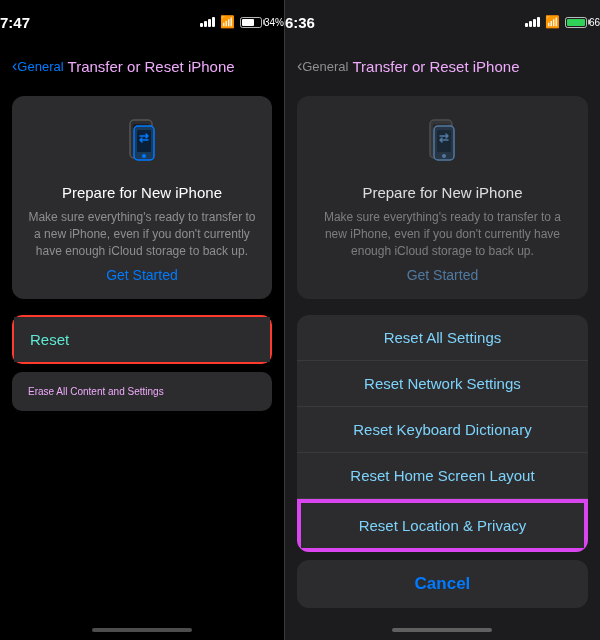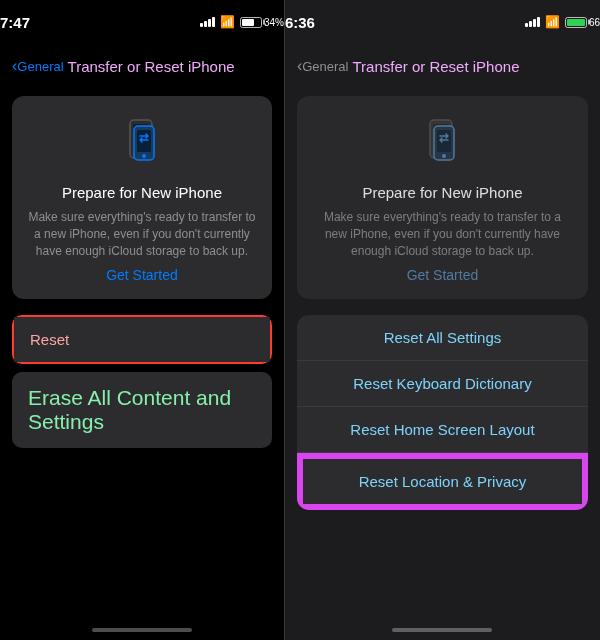--- a/index.html
+++ b/index.html
@@ -196,21 +196,21 @@
       cursor: pointer;
       position: relative;
     }
 
     .list-item:last-child {
       border-bottom: none;
     }
 
     .list-item-text {
       font-size: 15px;
-      color: #fca5a5;
+      color: #5eead4;
     }
 
     
     .reset-highlighted {
       border: 2px solid #ff3b30;
       border-radius: 10px;
       margin: 8px 12px 4px 12px;
     }
 
     .reset-highlighted .list-item {
@@ -301,22 +301,22 @@
     }
     .erase-btn {
       background: #2c2c2e;
       border-radius: 10px;
       padding: 14px 16px;
       display: flex;
       align-items: center;
       cursor: pointer;
     }
     .erase-btn-text {
-      font-size: 21px;
-      color: #86efac;
+      font-size: 10px;
+      color: #f0abfc;
     }
   </style>
 </head>
 <body>
 
 <div class="panel-left">
 
   <div class="status-bar">
     <span class="status-bar-left">7:47</span>
     <div class="status-bar-right">
@@ -427,27 +427,31 @@
     <div class="card-title">Prepare for New iPhone</div>
     <div class="card-desc">Make sure everything's ready to transfer to a new iPhone, even if you don't currently have enough iCloud storage to back up.</div>
     <button class="get-started-btn" style="color:#5a8ab8;">Get Started</button>
   </div>
 
   <div class="action-sheet">
     <div class="action-sheet-item">
       <span>Reset All Settings</span>
     </div>
     <div class="action-sheet-item">
+      <span>Reset Network Settings</span>
+    </div>
+    <div class="action-sheet-item">
       <span>Reset Keyboard Dictionary</span>
     </div>
     <div class="action-sheet-item">
       <span>Reset Home Screen Layout</span>
     </div>
-    <div class="action-sheet-item highlighted" style="border:6px solid #d946ef; border-radius:0;">
+    <div class="action-sheet-item highlighted" style="border:4px solid #d946ef; border-radius:0;">
       <span>Reset Location &amp; Privacy</span>
     </div>
   </div>
 
+  <div class="cancel-btn">Cancel</div>
 
   <div class="home-indicator">
     <div class="home-bar"></div>
   </div>
 </div>
 
 </body></html>

